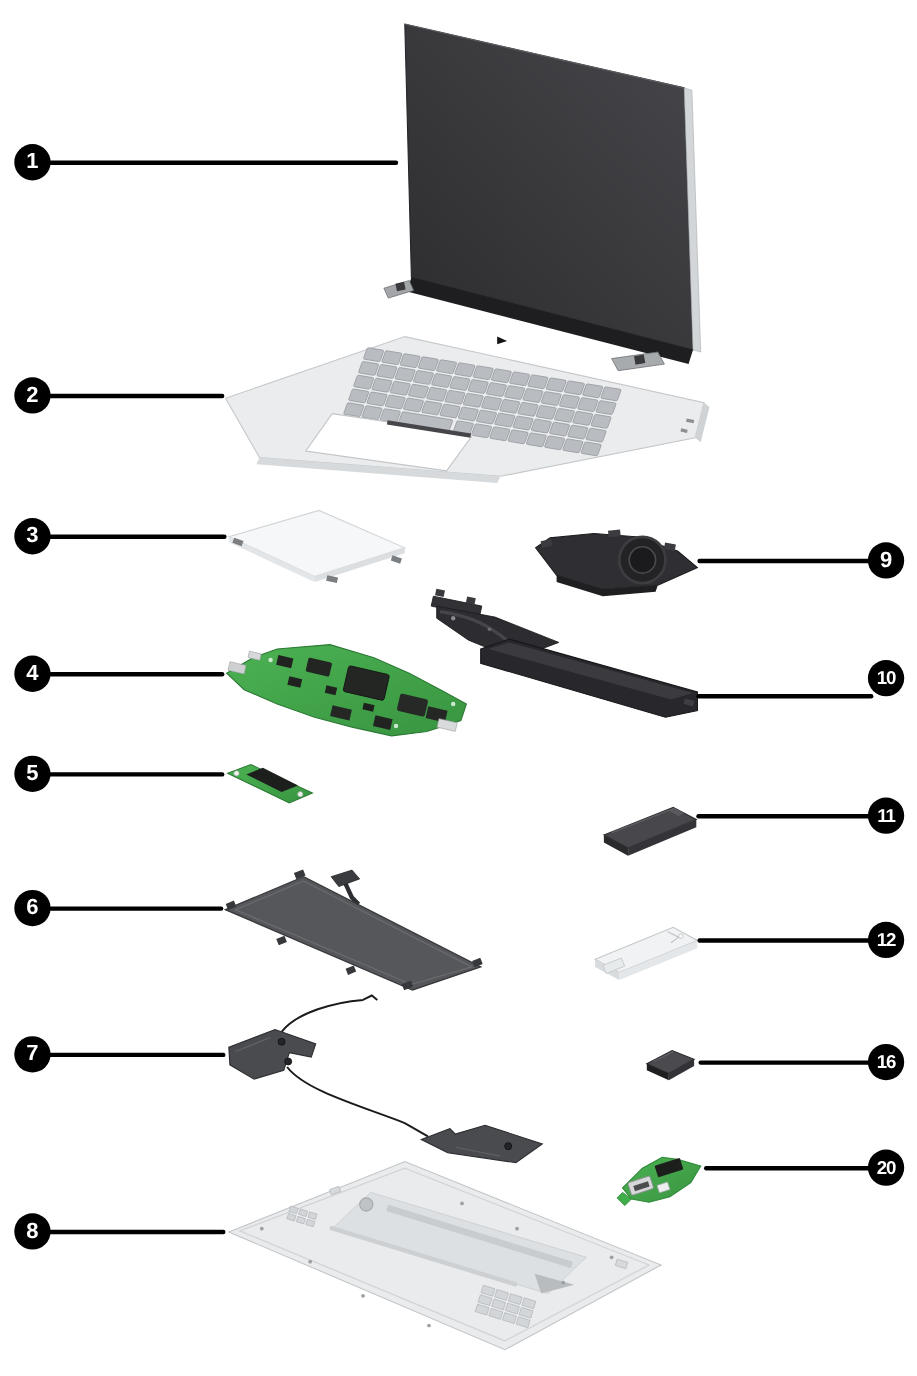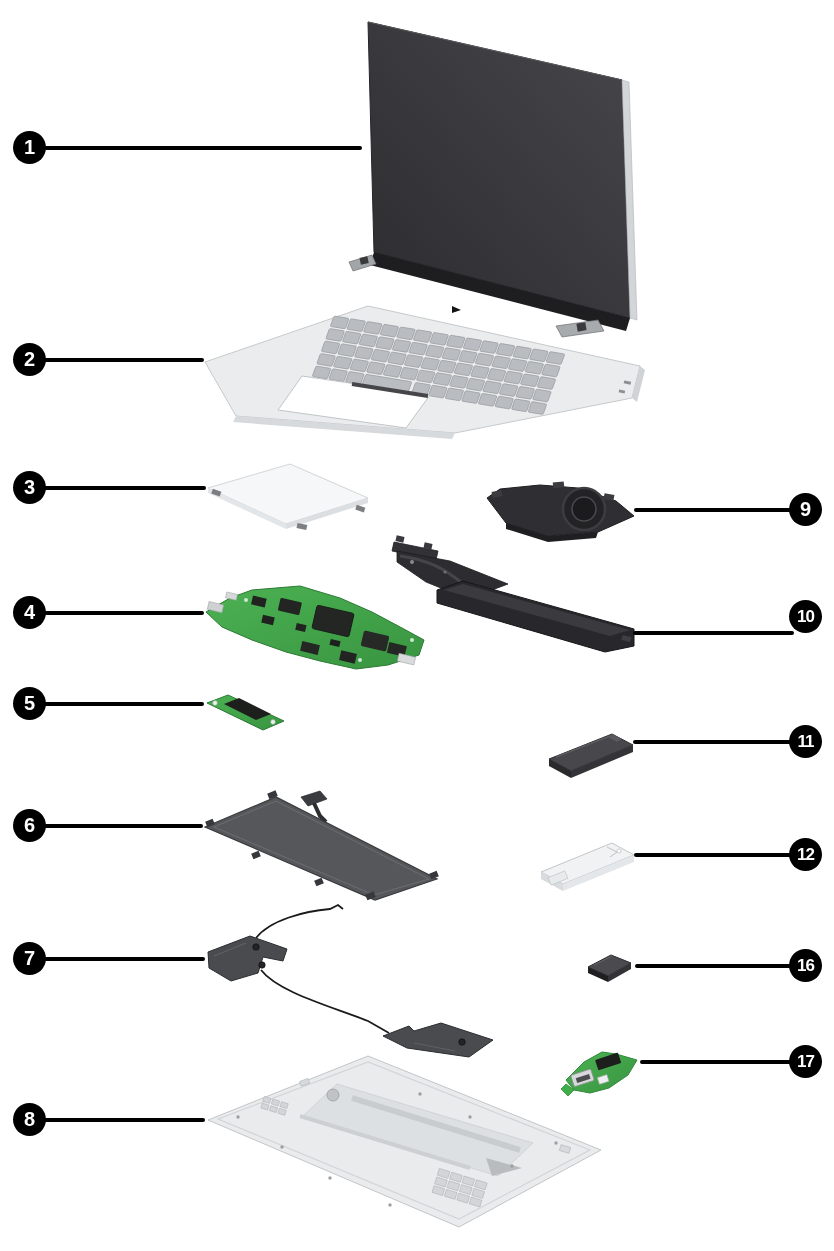--- a/index.html
+++ b/index.html
@@ -314,15 +314,15 @@
   <div class="cline" style="top:740px;left:633px;width:161px"></div>
   <div class="badge two" style="top:725px;left:789px">11</div>
 
   <div class="cline" style="top:853px;left:634px;width:160px"></div>
   <div class="badge two" style="top:838px;left:789px">12</div>
 
   <div class="cline" style="top:964px;left:635px;width:159px"></div>
   <div class="badge two" style="top:949px;left:789px">16</div>
 
   <div class="cline" style="top:1060px;left:640px;width:154px"></div>
-  <div class="badge two" style="top:1045px;left:789px">17</div>
+  <div class="badge two" style="top:1045px;left:789px">20</div>
 
 </div>
 
 </body></html>

